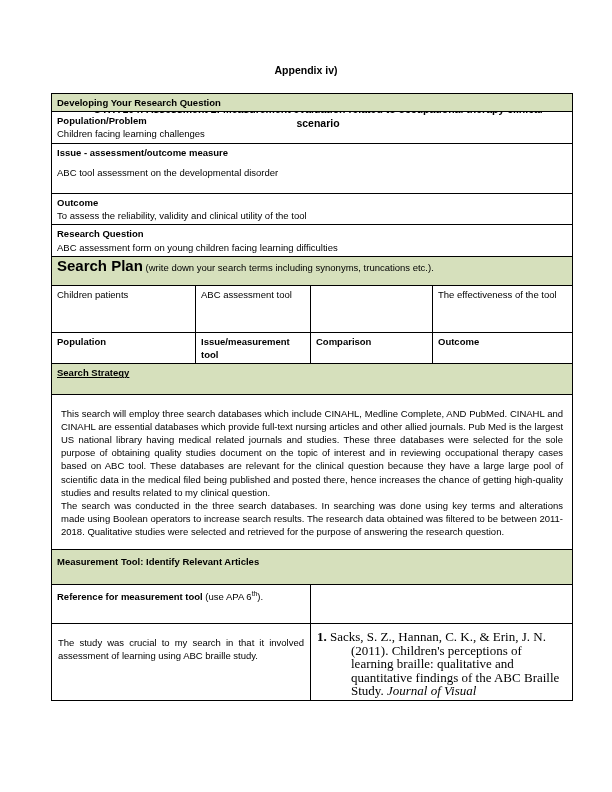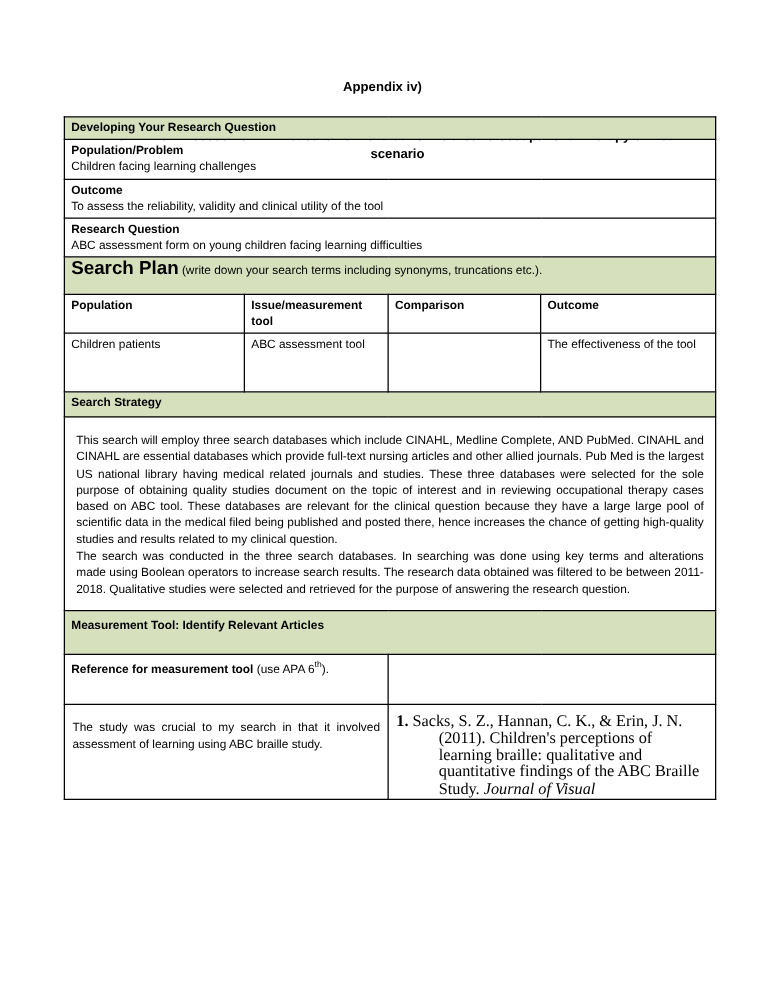--- a/index.html
+++ b/index.html
@@ -142,57 +142,65 @@
         <td colspan="4" class="band band-label">Developing Your Research Question</td>
       </tr>
 
       <tr>
         <td colspan="4">
           <span class="cell-block lbl">Population/Problem</span>
           <span class="cell-block val">Children facing learning challenges</span>
         </td>
       </tr>
 
+      <tr>
+        <td colspan="4">
+          <span class="cell-block lbl">Issue - assessment/outcome measure</span>
+          <span class="cell-block spacer-sm"></span>
+          <span class="cell-block val">ABC tool assessment on the developmental disorder</span>
+          <span class="cell-block spacer-md"></span>
+        </td>
+      </tr>
 
       <tr>
         <td colspan="4">
           <span class="cell-block lbl">Outcome</span>
           <span class="cell-block val">To assess the reliability, validity and clinical utility of the tool</span>
         </td>
       </tr>
 
       <tr>
         <td colspan="4">
           <span class="cell-block lbl">Research Question</span>
           <span class="cell-block val">ABC assessment form on young children facing learning difficulties</span>
         </td>
       </tr>
 
       <tr>
         <td colspan="4" class="band" style="padding-bottom:11px;">
           <span class="band-label">Search Plan</span><span class="band-note"> (write down your search terms including synonyms, truncations etc.).</span>
         </td>
+      </tr>
+
+      <tr class="pico">
+        <td class="just" style="height:42px;">Children patients</td>
+        <td class="just">ABC assessment tool</td>
+        <td class="just"></td>
+        <td class="just">The effectiveness of the tool</td>
       </tr>
 
       <tr class="pico">
         <td class="pico-head">Population</td>
         <td class="pico-head">Issue/measurement tool</td>
         <td class="pico-head">Comparison</td>
         <td class="pico-head">Outcome</td>
       </tr>
 
-      <tr class="pico">
-        <td class="just" style="height:42px;">Children patients</td>
-        <td class="just">ABC assessment tool</td>
-        <td class="just"></td>
-        <td class="just">The effectiveness of the tool</td>
-      </tr>
-
-      <tr>
-        <td colspan="4" class="band band-label" style="padding-bottom:4px;">Search Strategy</td>
+      <tr>
+        <td colspan="4" class="band band-label" style="padding-bottom:14px;text-decoration:underline;">Search Strategy</td>
       </tr>
 
       <tr>
         <td colspan="4" style="padding:12px 9px 10px 9px;">
           <p class="para just" style="margin-bottom:0;">This search will employ three search databases which include CINAHL, Medline Complete, AND PubMed.  CINAHL and CINAHL are essential databases which provide full-text nursing articles and other allied journals. Pub Med is the largest US national library having medical related journals and studies. These three databases were selected for the sole purpose of obtaining quality studies document on the topic of interest and in reviewing occupational therapy cases based on ABC tool. These databases are relevant for the clinical question because they have a large large pool of scientific data in the medical filed being published and posted there, hence increases the chance of getting high-quality studies and results related to my clinical question.</p>
           <p class="para just">The search was conducted in the three search databases. In searching was done using key terms and alterations made using Boolean operators to increase search results. The research data obtained was filtered to be between 2011-2018. Qualitative studies were selected and retrieved for the purpose of answering the research question.</p>
         </td>
       </tr>
 
       <tr>

